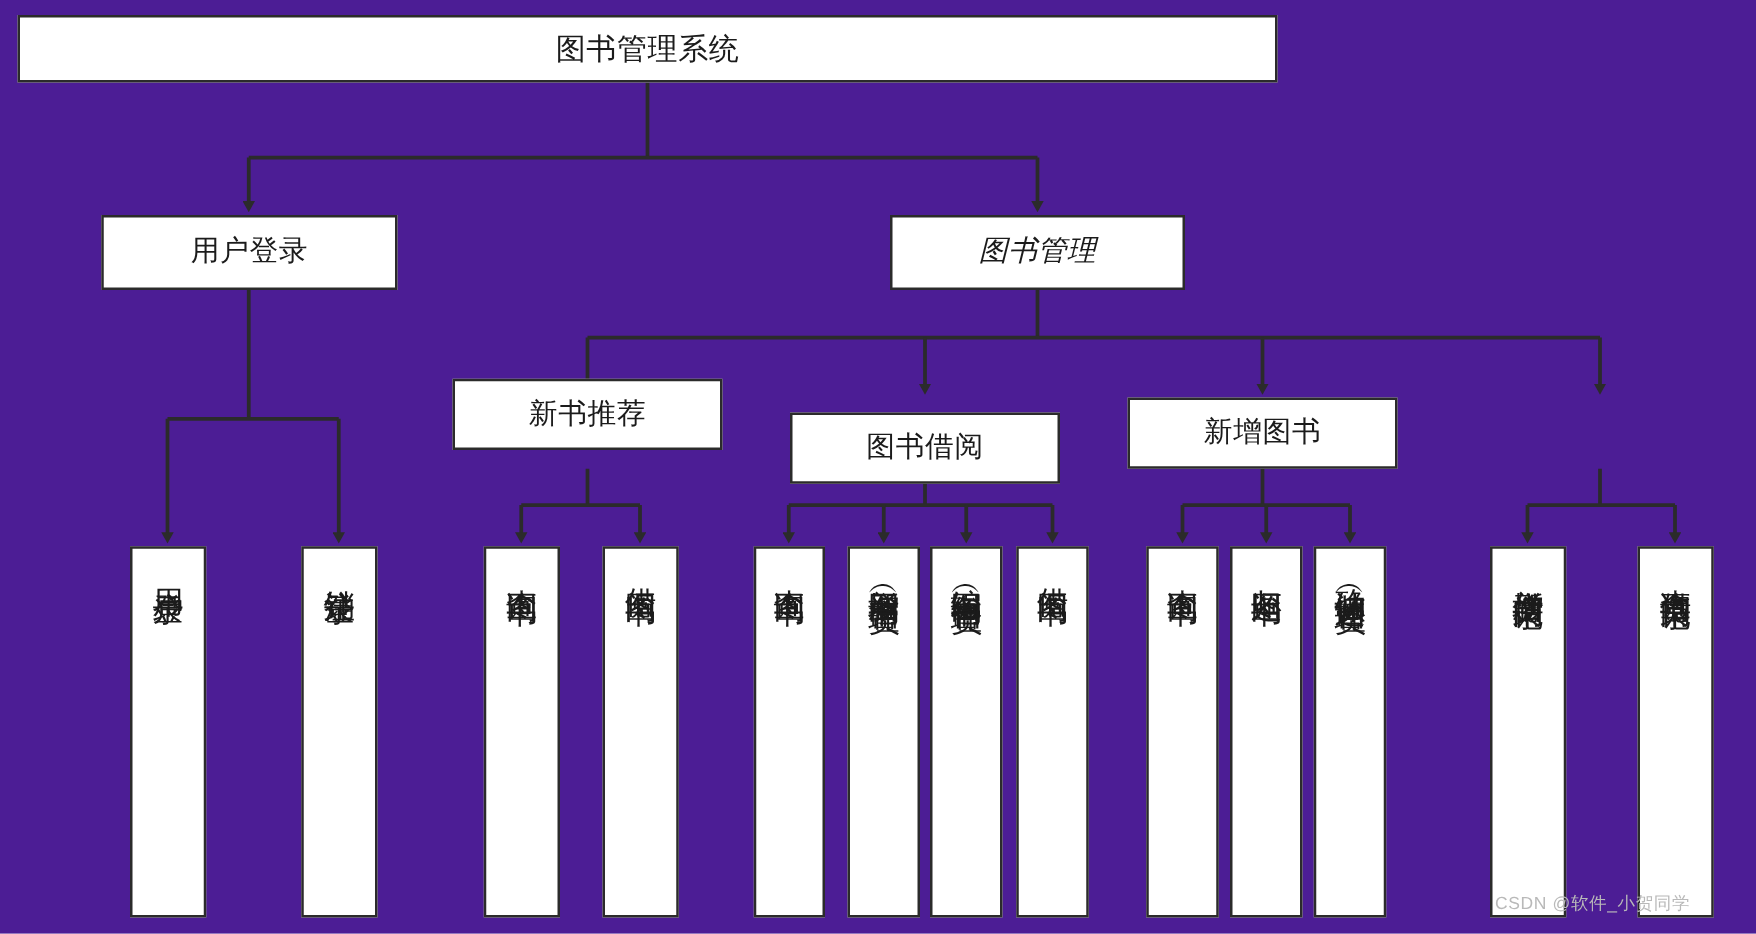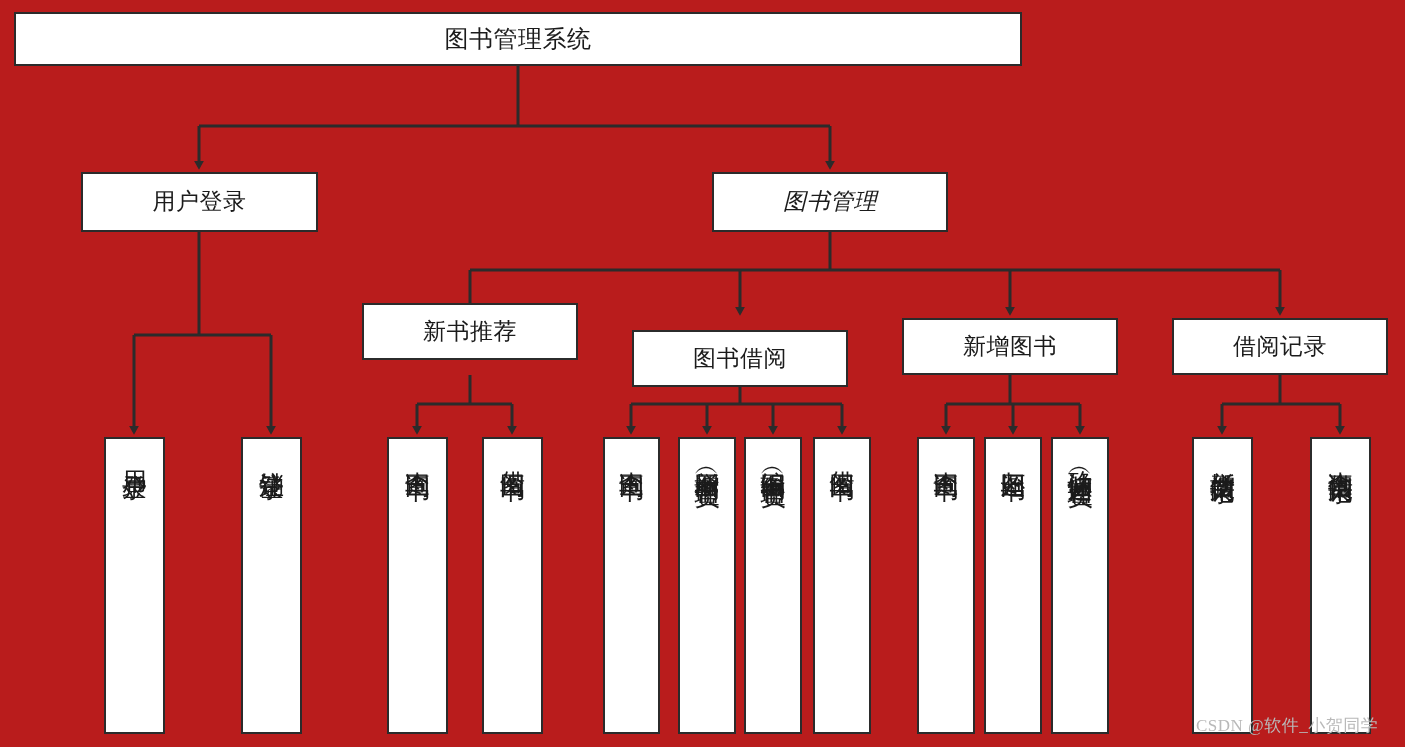--- a/index.html
+++ b/index.html
@@ -8,21 +8,21 @@
     padding: 0;
     background: #ffffff;
   }
   body {
     font-family: "DejaVu Sans", "Liberation Sans", sans-serif;
   }
   #diagram-root {
     position: relative;
     width: 1405px;
     height: 747px;
-    background: #b91c1c;
+    background: #4c1d95;
     overflow: hidden;
   }
   #edge-layer {
     position: absolute;
     left: 0;
     top: 0;
     width: 1405px;
     height: 747px;
     pointer-events: none;
   }
@@ -60,25 +60,25 @@
     text-orientation: upright;
     font-size: 25px;
     line-height: 1.0;
     letter-spacing: 2px;
     white-space: nowrap;
   }
   .watermark {
     position: absolute;
     left: 1196px;
     top: 714px;
-    font-size: 17px;
+    font-size: 14px;
     color: #b9b9b9;
     white-space: nowrap;
     letter-spacing: 0.5px;
-    font-family: Liberation Serif, serif;
+    font-family: Liberation Sans, sans-serif;
   }
 </style>
 </head>
 <body>
 
 <div id="diagram-root">
 
   <svg id="edge-layer" viewBox="0 0 1405 747" xmlns="http://www.w3.org/2000/svg">
     <defs>
       <marker id="arrowhead" markerWidth="9" markerHeight="10" refX="1.2" refY="5" orient="auto" markerUnits="userSpaceOnUse">
@@ -144,23 +144,20 @@
 
   <div class="node h" style="left:362px; top:303px; width:216px; height:57px;">
     <span class="node-label">新书推荐</span>
   </div>
   <div class="node h" style="left:632px; top:330px; width:216px; height:57px;">
     <span class="node-label">图书借阅</span>
   </div>
   <div class="node h" style="left:902px; top:318px; width:216px; height:57px;">
     <span class="node-label">新增图书</span>
   </div>
-  <div class="node h" style="left:1172px; top:318px; width:216px; height:57px;">
-    <span class="node-label">借阅记录</span>
-  </div>
 
   <div class="node v" style="left:104px; top:437px; width:61px; height:297px;">
     <span class="node-label">用户登录</span>
   </div>
   <div class="node v" style="left:241px; top:437px; width:61px; height:297px;">
     <span class="node-label">注销登录</span>
   </div>
 
   <div class="node v" style="left:387px; top:437px; width:61px; height:297px;">
     <span class="node-label">查询图书</span>

